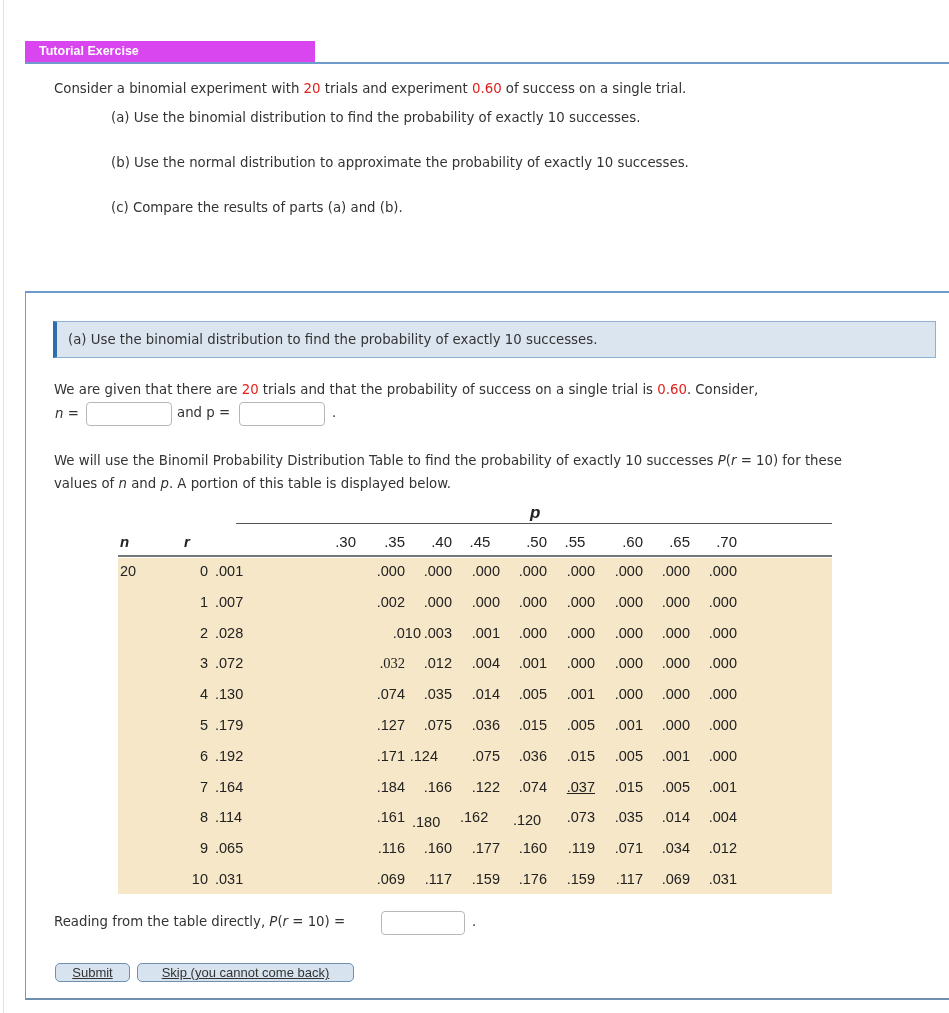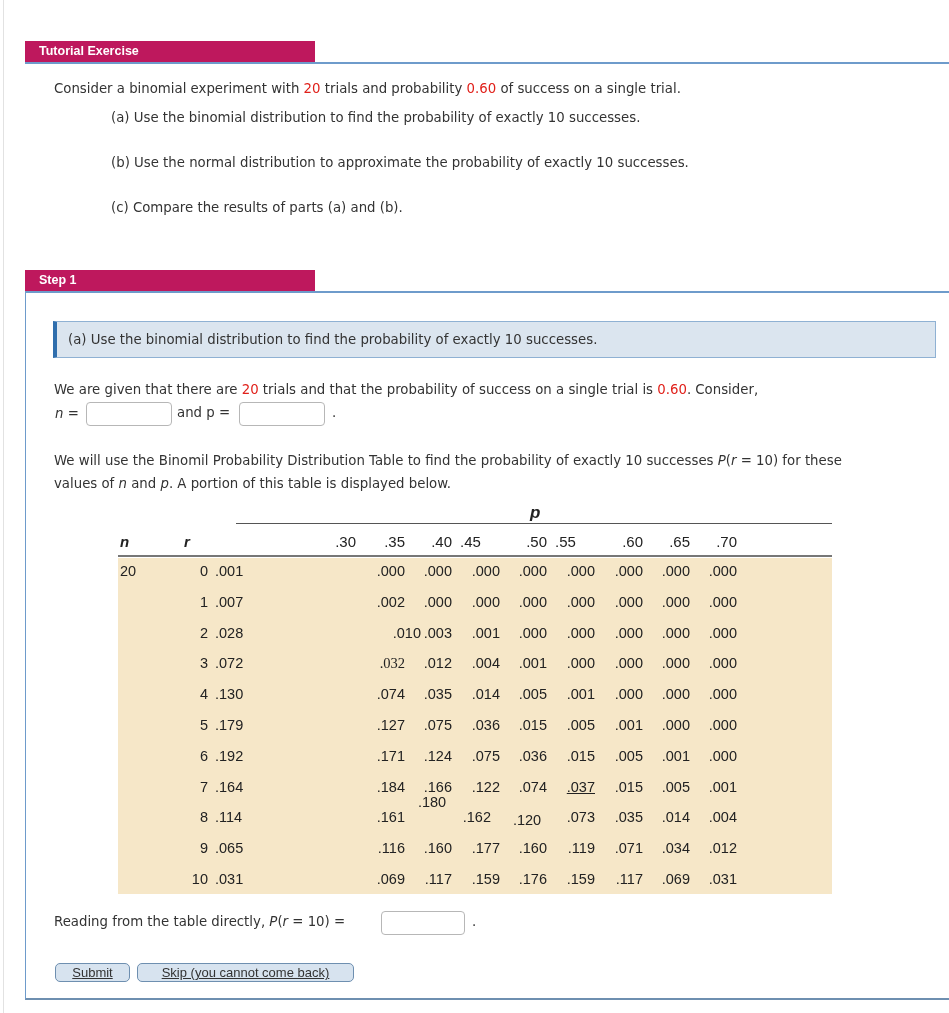--- a/index.html
+++ b/index.html
@@ -1,20 +1,20 @@
 <!DOCTYPE html>
 <html><head>
 <meta charset="utf-8">
 <style>
   html, body { margin:0; padding:0; background:#fff; }
   body { width:949px; height:1013px; position:relative; overflow:hidden; font-family:"DejaVu Sans", sans-serif; color:#333; }
   .left-rule { position:absolute; left:3px; top:0; width:1px; height:1013px; background:#e2e2e2; }
 
   .section-head { position:absolute; height:22px; }
-  .section-tab { position:absolute; left:0; top:0; width:290px; height:21px; background:#be185d; color:#fff; font-family:"Liberation Sans", sans-serif; font-weight:bold; font-size:12.5px; line-height:21px; padding-left:14px; box-sizing:border-box; }
+  .section-tab { position:absolute; left:0; top:0; width:290px; height:21px; background:#d946ef; color:#fff; font-family:"Liberation Sans", sans-serif; font-weight:bold; font-size:12.5px; line-height:21px; padding-left:14px; box-sizing:border-box; }
   .section-line { position:absolute; left:0; top:21px; height:2px; width:100%; background:#6e9bcb; }
 
   .tut-head { left:25px; top:41px; width:924px; }
   .step-head { left:25px; top:270px; width:924px; }
   .step-head .section-tab { font-size:12.5px; }
 
   .txt { position:absolute; font-size:13.3px; color:#333; white-space:nowrap; }
   .red { color:#e0201a; }
   i.var { font-style:italic; }
 
@@ -39,28 +39,27 @@
 <body>
 
 <div class="left-rule"></div>
 
 <div class="section-head tut-head">
   <div class="section-tab">Tutorial Exercise</div>
   <div class="section-line"></div>
 </div>
 
 <div class="txt" style="left:54px; top:81px;">
-  <span>Consider a binomial experiment with </span><span class="red">20</span><span> trials and probability </span><span class="red">0.60</span><span> of success on a single trial.</span>
+  <span>Consider a binomial experiment with </span><span class="red">20</span><span> trials and experiment </span><span class="red">0.60</span><span> of success on a single trial.</span>
 </div>
 <div class="txt" style="left:111px; top:110px;">(a) Use the binomial distribution to find the probability of exactly 10 successes.</div>
 <div class="txt" style="left:111px; top:155px;">(b) Use the normal distribution to approximate the probability of exactly 10 successes.</div>
 <div class="txt" style="left:111px; top:200px;">(c) Compare the results of parts (a) and (b).</div>
 
 <div class="section-head step-head">
-  <div class="section-tab">Step 1</div>
   <div class="section-line"></div>
 </div>
 <div class="step-box"></div>
 
 <div class="hint-box">(a) Use the binomial distribution to find the probability of exactly 10 successes.</div>
 
 <div class="txt" style="left:54px; top:382px;">
   <span>We are given that there are </span><span class="red">20</span><span> trials and that the probability of success on a single trial is </span><span class="red">0.60</span><span>. Consider,</span>
 </div>
 
@@ -82,23 +81,23 @@
   <div class="p-label">p</div>
   <div class="p-rule"></div>
   <div class="hcell it" style="left:2px;">n</div>
   <div class="hcell it" style="left:66px;">r</div>
   <div class="head-rule"></div>
   <div class="cell" style="left:2px; top:63px; text-align:left;">20</div>
   <div id="tbl-cells">
       <div class="hcell" style="left: 198px; width: 40px; text-align: right;">.30</div>
       <div class="hcell" style="left: 247px; width: 40px; text-align: right;">.35</div>
       <div class="hcell" style="left: 294px; width: 40px; text-align: right;">.40</div>
-      <div class="hcell" style="left: 342px; width: 40px; text-align: left;">.45</div>
+      <div class="hcell" style="left: 342px; width: 40px; text-align: center;">.45</div>
       <div class="hcell" style="left: 389px; width: 40px; text-align: right;">.50</div>
-      <div class="hcell" style="left: 437px; width: 40px; text-align: left;">.55</div>
+      <div class="hcell" style="left: 437px; width: 40px; text-align: center;">.55</div>
       <div class="hcell" style="left: 485px; width: 40px; text-align: right;">.60</div>
       <div class="hcell" style="left: 532px; width: 40px; text-align: right;">.65</div>
       <div class="hcell" style="left: 579px; width: 40px; text-align: right;">.70</div>
       <div class="cell" style="left: 50px; width: 40px; top: 63px;">0</div>
       <div class="cell" style="left: 97px; width: 40px; text-align: left; top: 63px;">.001</div>
       <div class="cell" style="left: 247px; width: 40px; text-align: right; top: 63px;">.000</div>
       <div class="cell" style="left: 294px; width: 40px; text-align: right; top: 63px;">.000</div>
       <div class="cell" style="left: 342px; width: 40px; text-align: right; top: 63px;">.000</div>
       <div class="cell" style="left: 389px; width: 40px; text-align: right; top: 63px;">.000</div>
       <div class="cell" style="left: 437px; width: 40px; text-align: right; top: 63px;">.000</div>
@@ -151,42 +150,42 @@
       <div class="cell" style="left: 294px; width: 40px; text-align: right; top: 217px;">.075</div>
       <div class="cell" style="left: 342px; width: 40px; text-align: right; top: 217px;">.036</div>
       <div class="cell" style="left: 389px; width: 40px; text-align: right; top: 217px;">.015</div>
       <div class="cell" style="left: 437px; width: 40px; text-align: right; top: 217px;">.005</div>
       <div class="cell" style="left: 485px; width: 40px; text-align: right; top: 217px;">.001</div>
       <div class="cell" style="left: 532px; width: 40px; text-align: right; top: 217px;">.000</div>
       <div class="cell" style="left: 579px; width: 40px; text-align: right; top: 217px;">.000</div>
       <div class="cell" style="left: 50px; width: 40px; top: 247.8px;">6</div>
       <div class="cell" style="left: 97px; width: 40px; text-align: left; top: 247.8px;">.192</div>
       <div class="cell" style="left: 247px; width: 40px; text-align: right; top: 247.8px;">.171</div>
-      <div class="cell" style="left: 294px; width: 40px; text-align: right; top: 247.8px;">.124</div>
+      <div class="cell" style="left: 280px; width: 40px; text-align: right; top: 247.8px;">.124</div>
       <div class="cell" style="left: 342px; width: 40px; text-align: right; top: 247.8px;">.075</div>
       <div class="cell" style="left: 389px; width: 40px; text-align: right; top: 247.8px;">.036</div>
       <div class="cell" style="left: 437px; width: 40px; text-align: right; top: 247.8px;">.015</div>
       <div class="cell" style="left: 485px; width: 40px; text-align: right; top: 247.8px;">.005</div>
       <div class="cell" style="left: 532px; width: 40px; text-align: right; top: 247.8px;">.001</div>
       <div class="cell" style="left: 579px; width: 40px; text-align: right; top: 247.8px;">.000</div>
       <div class="cell" style="left: 50px; width: 40px; top: 278.6px;">7</div>
       <div class="cell" style="left: 97px; width: 40px; text-align: left; top: 278.6px;">.164</div>
       <div class="cell" style="left: 247px; width: 40px; text-align: right; top: 278.6px;">.184</div>
       <div class="cell" style="left: 294px; width: 40px; text-align: right; top: 278.6px;">.166</div>
       <div class="cell" style="left: 342px; width: 40px; text-align: right; top: 278.6px;">.122</div>
       <div class="cell" style="left: 389px; width: 40px; text-align: right; top: 278.6px;">.074</div>
       <div class="cell" style="left: 437px; width: 40px; text-align: right; top: 278.6px; text-decoration: underline;">.037</div>
       <div class="cell" style="left: 485px; width: 40px; text-align: right; top: 278.6px;">.015</div>
       <div class="cell" style="left: 532px; width: 40px; text-align: right; top: 278.6px;">.005</div>
       <div class="cell" style="left: 579px; width: 40px; text-align: right; top: 278.6px;">.001</div>
       <div class="cell" style="left: 50px; width: 40px; top: 309.4px;">8</div>
       <div class="cell" style="left: 97px; width: 40px; text-align: left; top: 309.4px;">.114</div>
       <div class="cell" style="left: 247px; width: 40px; text-align: right; top: 309.4px;">.161</div>
-      <div class="cell" style="left: 294px; width: 40px; text-align: center; top: 294px;">.180</div>
-      <div class="cell" style="left: 333px; width: 40px; text-align: right; top: 309.4px;">.162</div>
+      <div class="cell" style="left: 294px; width: 40px; text-align: left; top: 314px;">.180</div>
+      <div class="cell" style="left: 342px; width: 40px; text-align: left; top: 309.4px;">.162</div>
       <div class="cell" style="left: 389px; width: 40px; text-align: center; top: 312px;">.120</div>
       <div class="cell" style="left: 437px; width: 40px; text-align: right; top: 309.4px;">.073</div>
       <div class="cell" style="left: 485px; width: 40px; text-align: right; top: 309.4px;">.035</div>
       <div class="cell" style="left: 532px; width: 40px; text-align: right; top: 309.4px;">.014</div>
       <div class="cell" style="left: 579px; width: 40px; text-align: right; top: 309.4px;">.004</div>
       <div class="cell" style="left: 50px; width: 40px; top: 340.2px;">9</div>
       <div class="cell" style="left: 97px; width: 40px; text-align: left; top: 340.2px;">.065</div>
       <div class="cell" style="left: 247px; width: 40px; text-align: right; top: 340.2px;">.116</div>
       <div class="cell" style="left: 294px; width: 40px; text-align: right; top: 340.2px;">.160</div>
       <div class="cell" style="left: 342px; width: 40px; text-align: right; top: 340.2px;">.177</div>

